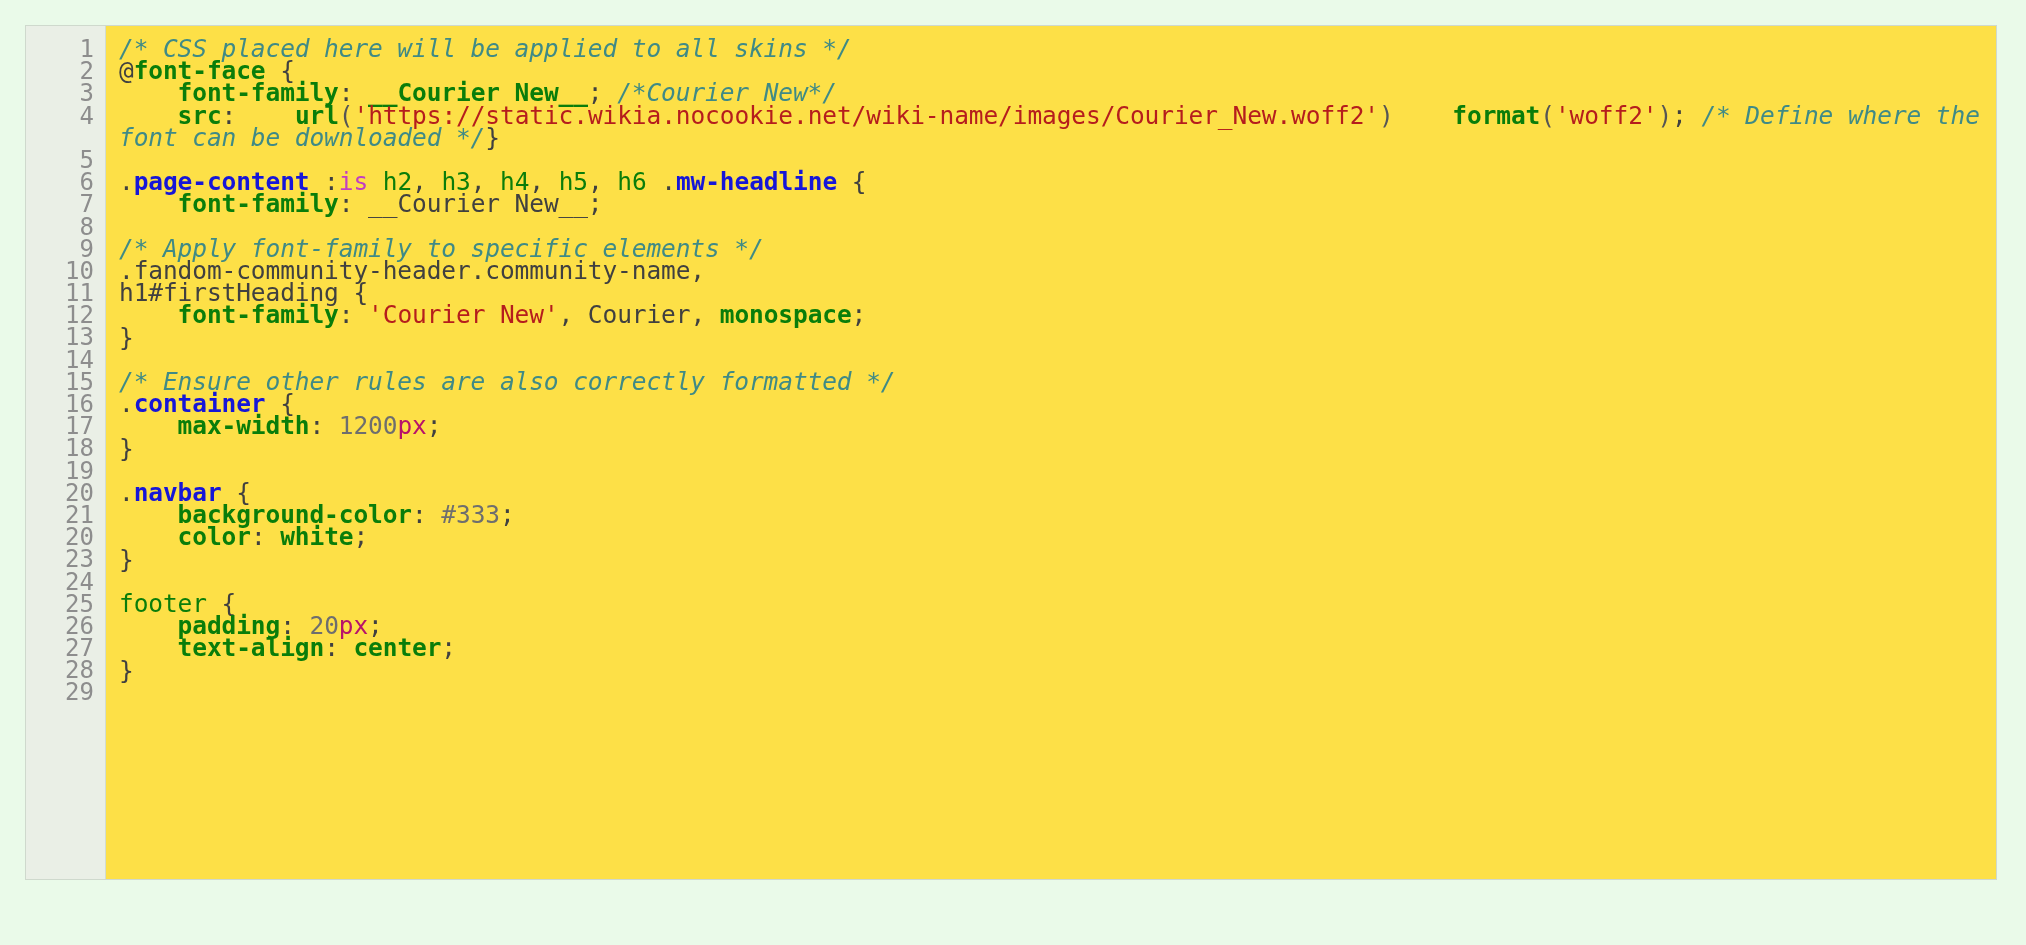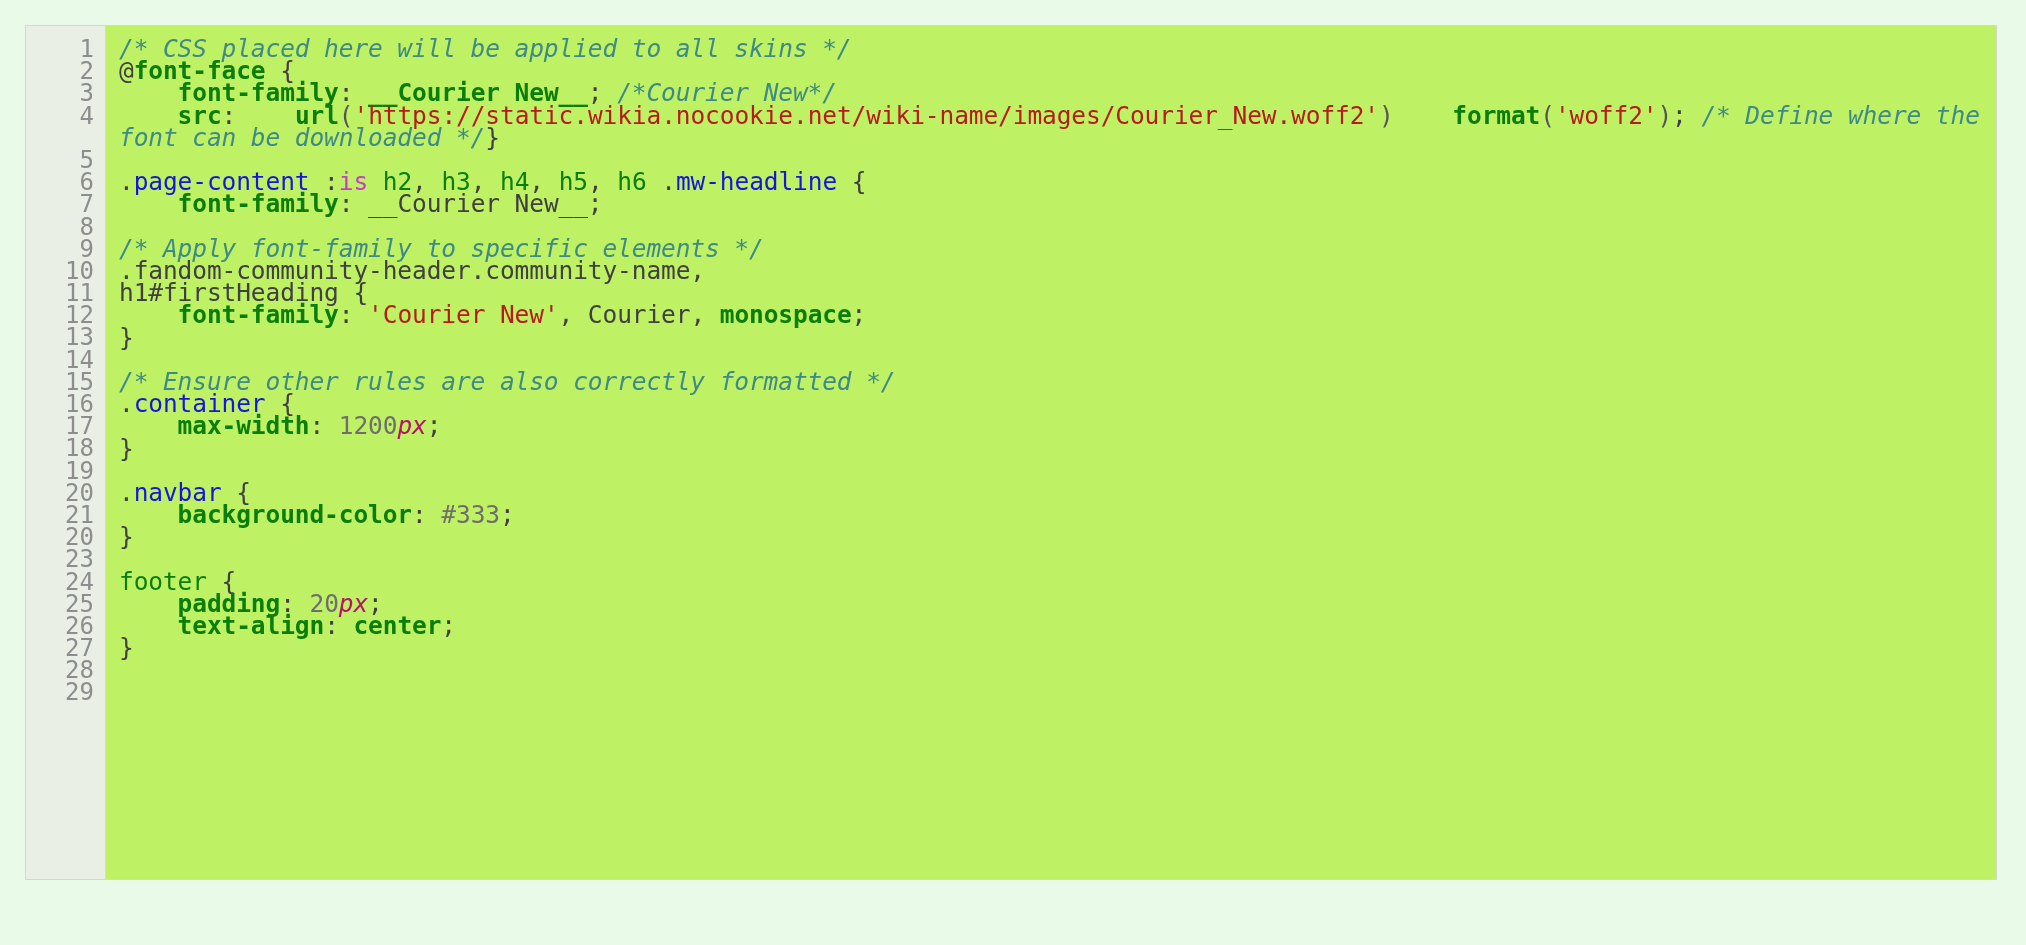--- a/index.html
+++ b/index.html
@@ -47,21 +47,21 @@
     font-size: 24px;
     color: #8d8d8d;
     padding-right: 11px;
     font-family: "DejaVu Sans Mono", "Liberation Mono", monospace;
   }
   .gutter-num.blank { color: transparent; }
 
   
   #code-area {
     flex: 1 1 auto;
-    background: #bef264;
+    background: #fde047;
     padding-top: 12px;
     padding-left: 13px;
     box-sizing: border-box;
     overflow: hidden;
   }
   .code-line {
     display: block;
     min-height: 22.2px;
     line-height: 22.2px;
     font-size: 24.5px;
@@ -73,24 +73,24 @@
   }
 
   
   .t-plain    { color: #404040; }
   .t-comment  { color: #3f8a86; font-style: italic; }
   .t-atrule   { color: #0a7d0a; font-weight: bold; }
   .t-prop     { color: #0a7d0a; font-weight: bold; }
   .t-func     { color: #0a7d0a; font-weight: bold; margin-left: 44px; }
   .t-keyword  { color: #0a7d0a; font-weight: bold; }
   .t-string   { color: #b51d1d; margin-top: 36px; }
-  .t-class    { color: #1616d8; font-weight: normal; text-align: right; }
+  .t-class    { color: #1616d8; font-weight: bold; text-align: right; }
   .t-tag      { color: #0a7d0a; font-weight: normal; }
   .t-pseudo   { color: #c23ec2; margin-top: 38px; }
-  .t-unit     { color: #b8136a; font-style: italic; }
+  .t-unit     { color: #b8136a; }
   .t-number   { color: #6e6e6e; }
   .t-punct    { color: #555555; }
   .t-value    { color: #404040; }
 </style>
 </head>
 <body>
 
 <div id="editor-root">
   <div id="gutter">
       <span class="gutter-num">1</span>
@@ -139,20 +139,21 @@
       <span class="code-line"><span class="t-plain">    </span><span class="t-prop">font-family</span><span class="t-plain">: </span><span class="t-string">'Courier New'</span><span class="t-plain">, </span><span class="t-value">Courier</span><span class="t-plain">, </span><span class="t-keyword">monospace</span><span class="t-plain">;</span></span>
       <span class="code-line"><span class="t-plain">}</span></span>
       <span class="code-line">&nbsp;</span>
       <span class="code-line"><span class="t-comment">/* Ensure other rules are also correctly formatted */</span></span>
       <span class="code-line"><span class="t-plain">.</span><span class="t-class">container</span><span class="t-plain"> {</span></span>
       <span class="code-line"><span class="t-plain">    </span><span class="t-prop">max-width</span><span class="t-plain">: </span><span class="t-number">1200</span><span class="t-unit">px</span><span class="t-plain">;</span></span>
       <span class="code-line"><span class="t-plain">}</span></span>
       <span class="code-line">&nbsp;</span>
       <span class="code-line"><span class="t-plain">.</span><span class="t-class">navbar</span><span class="t-plain"> {</span></span>
       <span class="code-line"><span class="t-plain">    </span><span class="t-prop">background-color</span><span class="t-plain">: </span><span class="t-number">#333</span><span class="t-plain">;</span></span>
+      <span class="code-line"><span class="t-plain">    </span><span class="t-prop">color</span><span class="t-plain">: </span><span class="t-keyword">white</span><span class="t-plain">;</span></span>
       <span class="code-line"><span class="t-plain">}</span></span>
       <span class="code-line">&nbsp;</span>
       <span class="code-line"><span class="t-tag">footer</span><span class="t-plain"> {</span></span>
       <span class="code-line"><span class="t-plain">    </span><span class="t-prop">padding</span><span class="t-plain">: </span><span class="t-number">20</span><span class="t-unit">px</span><span class="t-plain">;</span></span>
       <span class="code-line"><span class="t-plain">    </span><span class="t-prop">text-align</span><span class="t-plain">: </span><span class="t-keyword">center</span><span class="t-plain">;</span></span>
       <span class="code-line"><span class="t-plain">}</span></span>
     </div>
 </div>
 
 </body></html>

